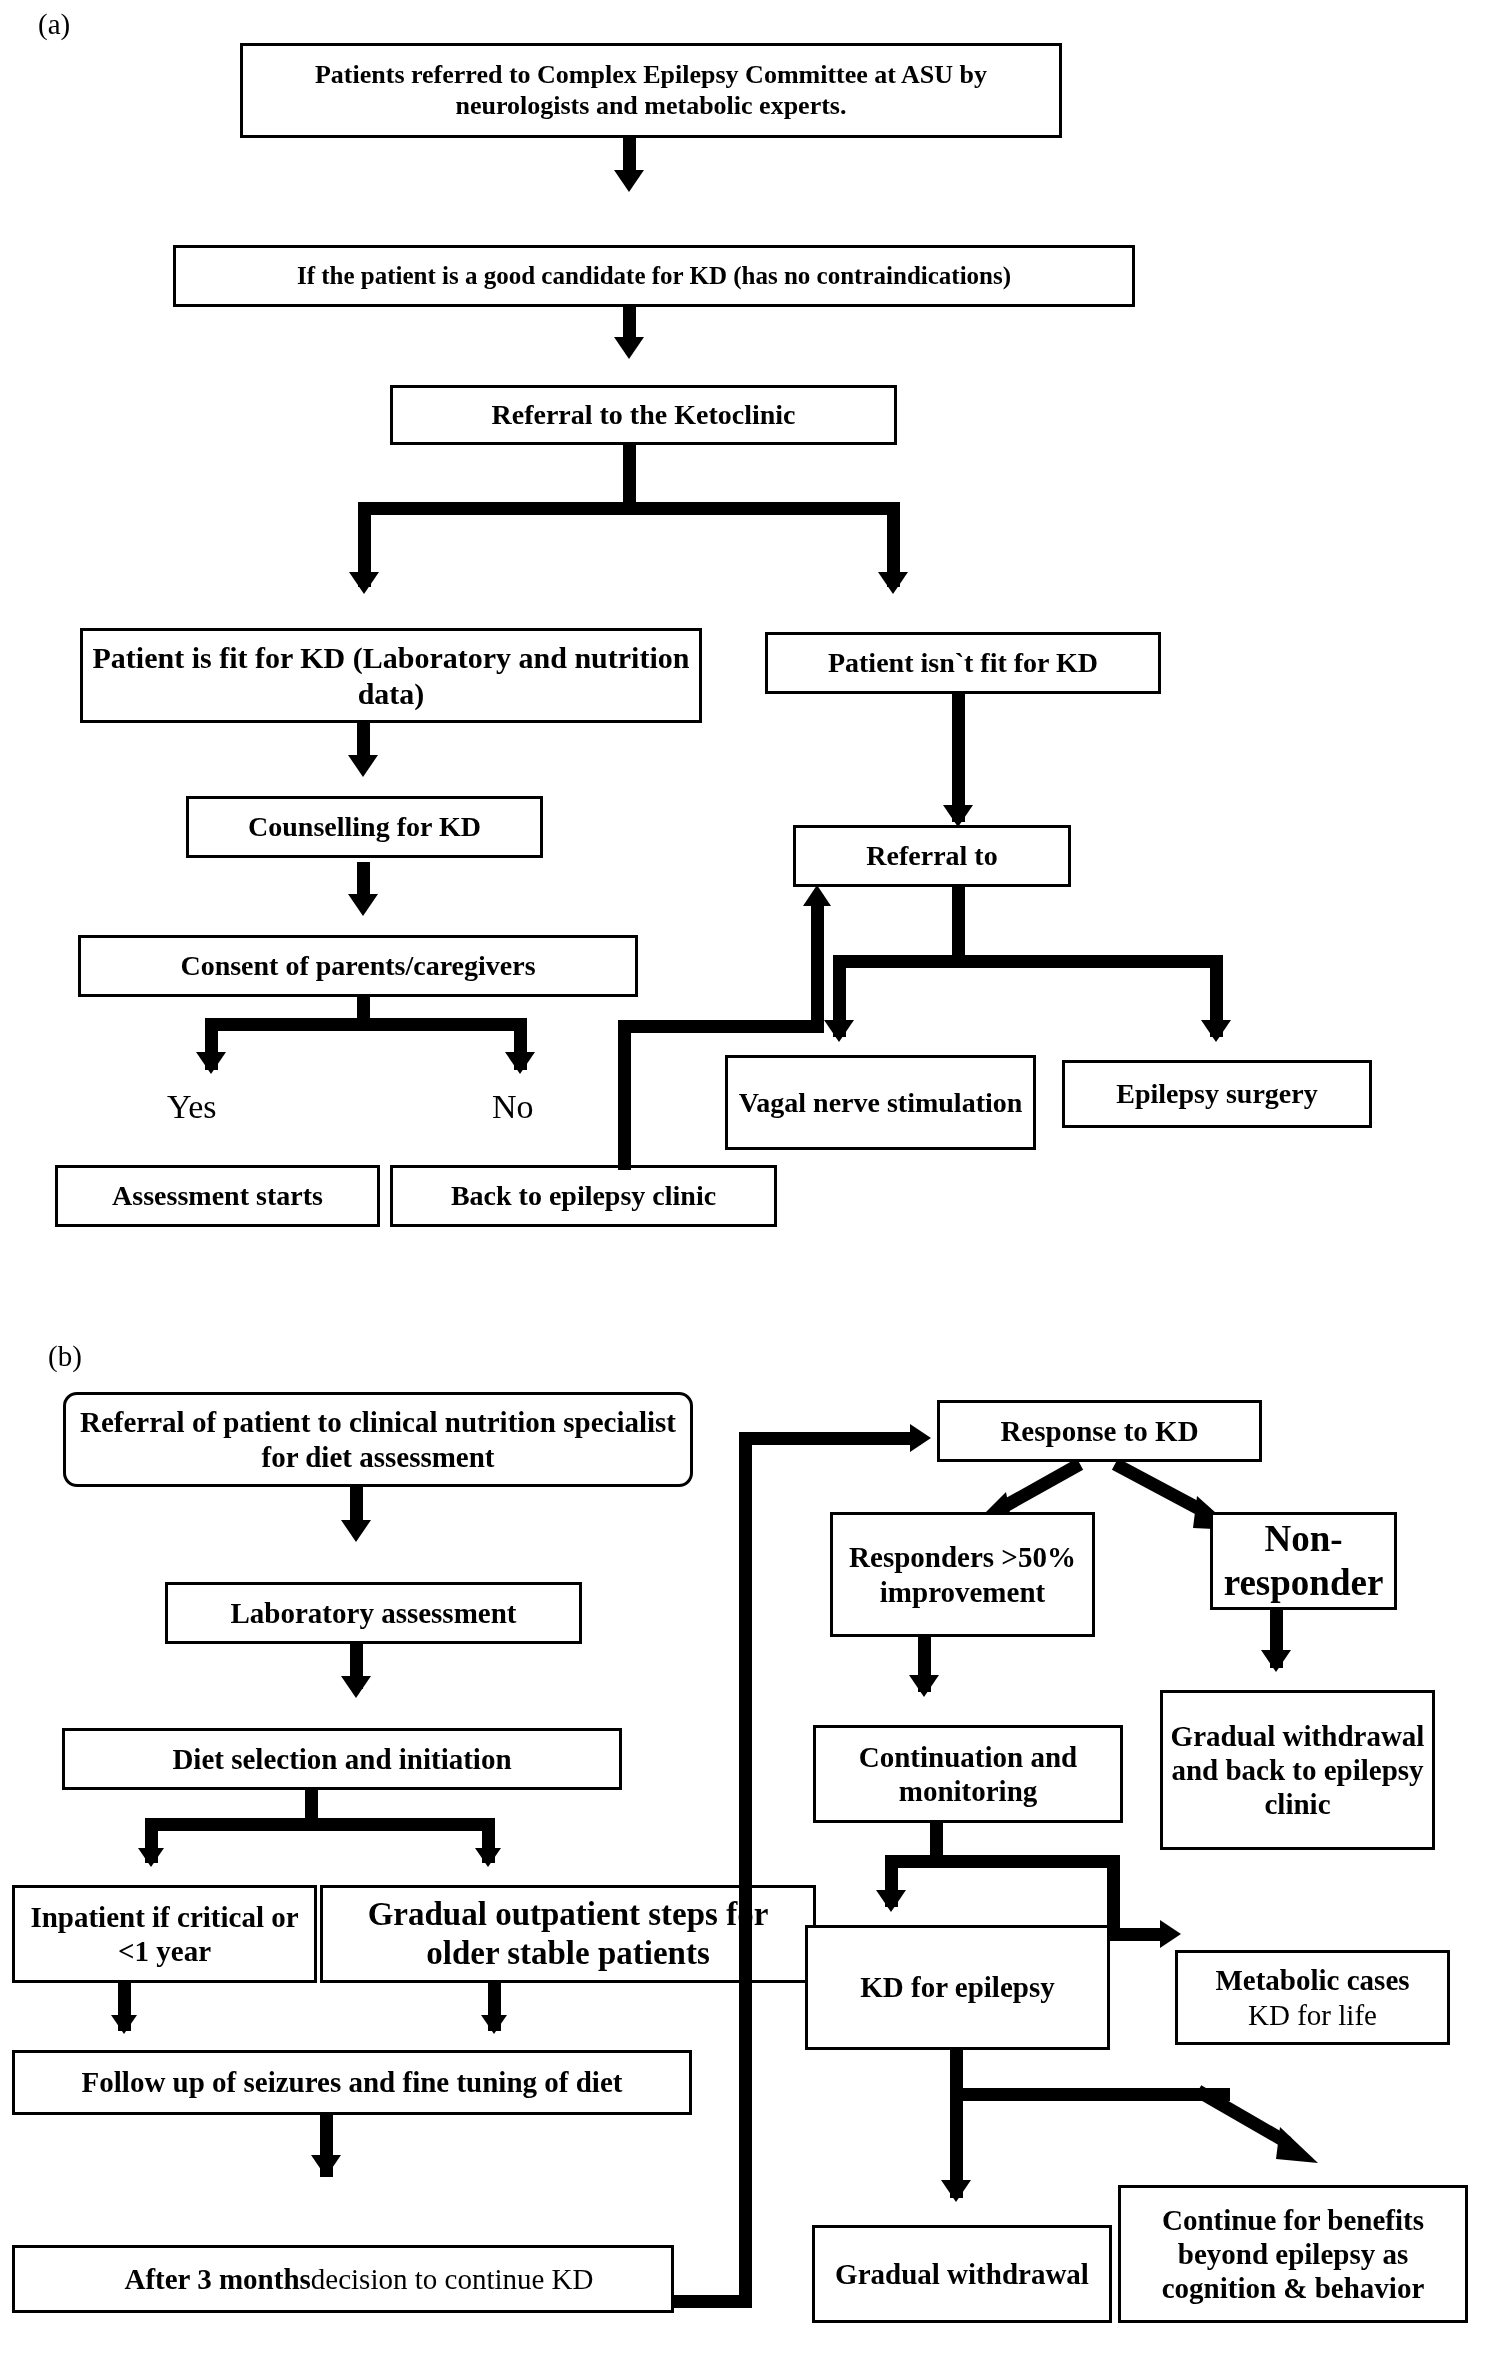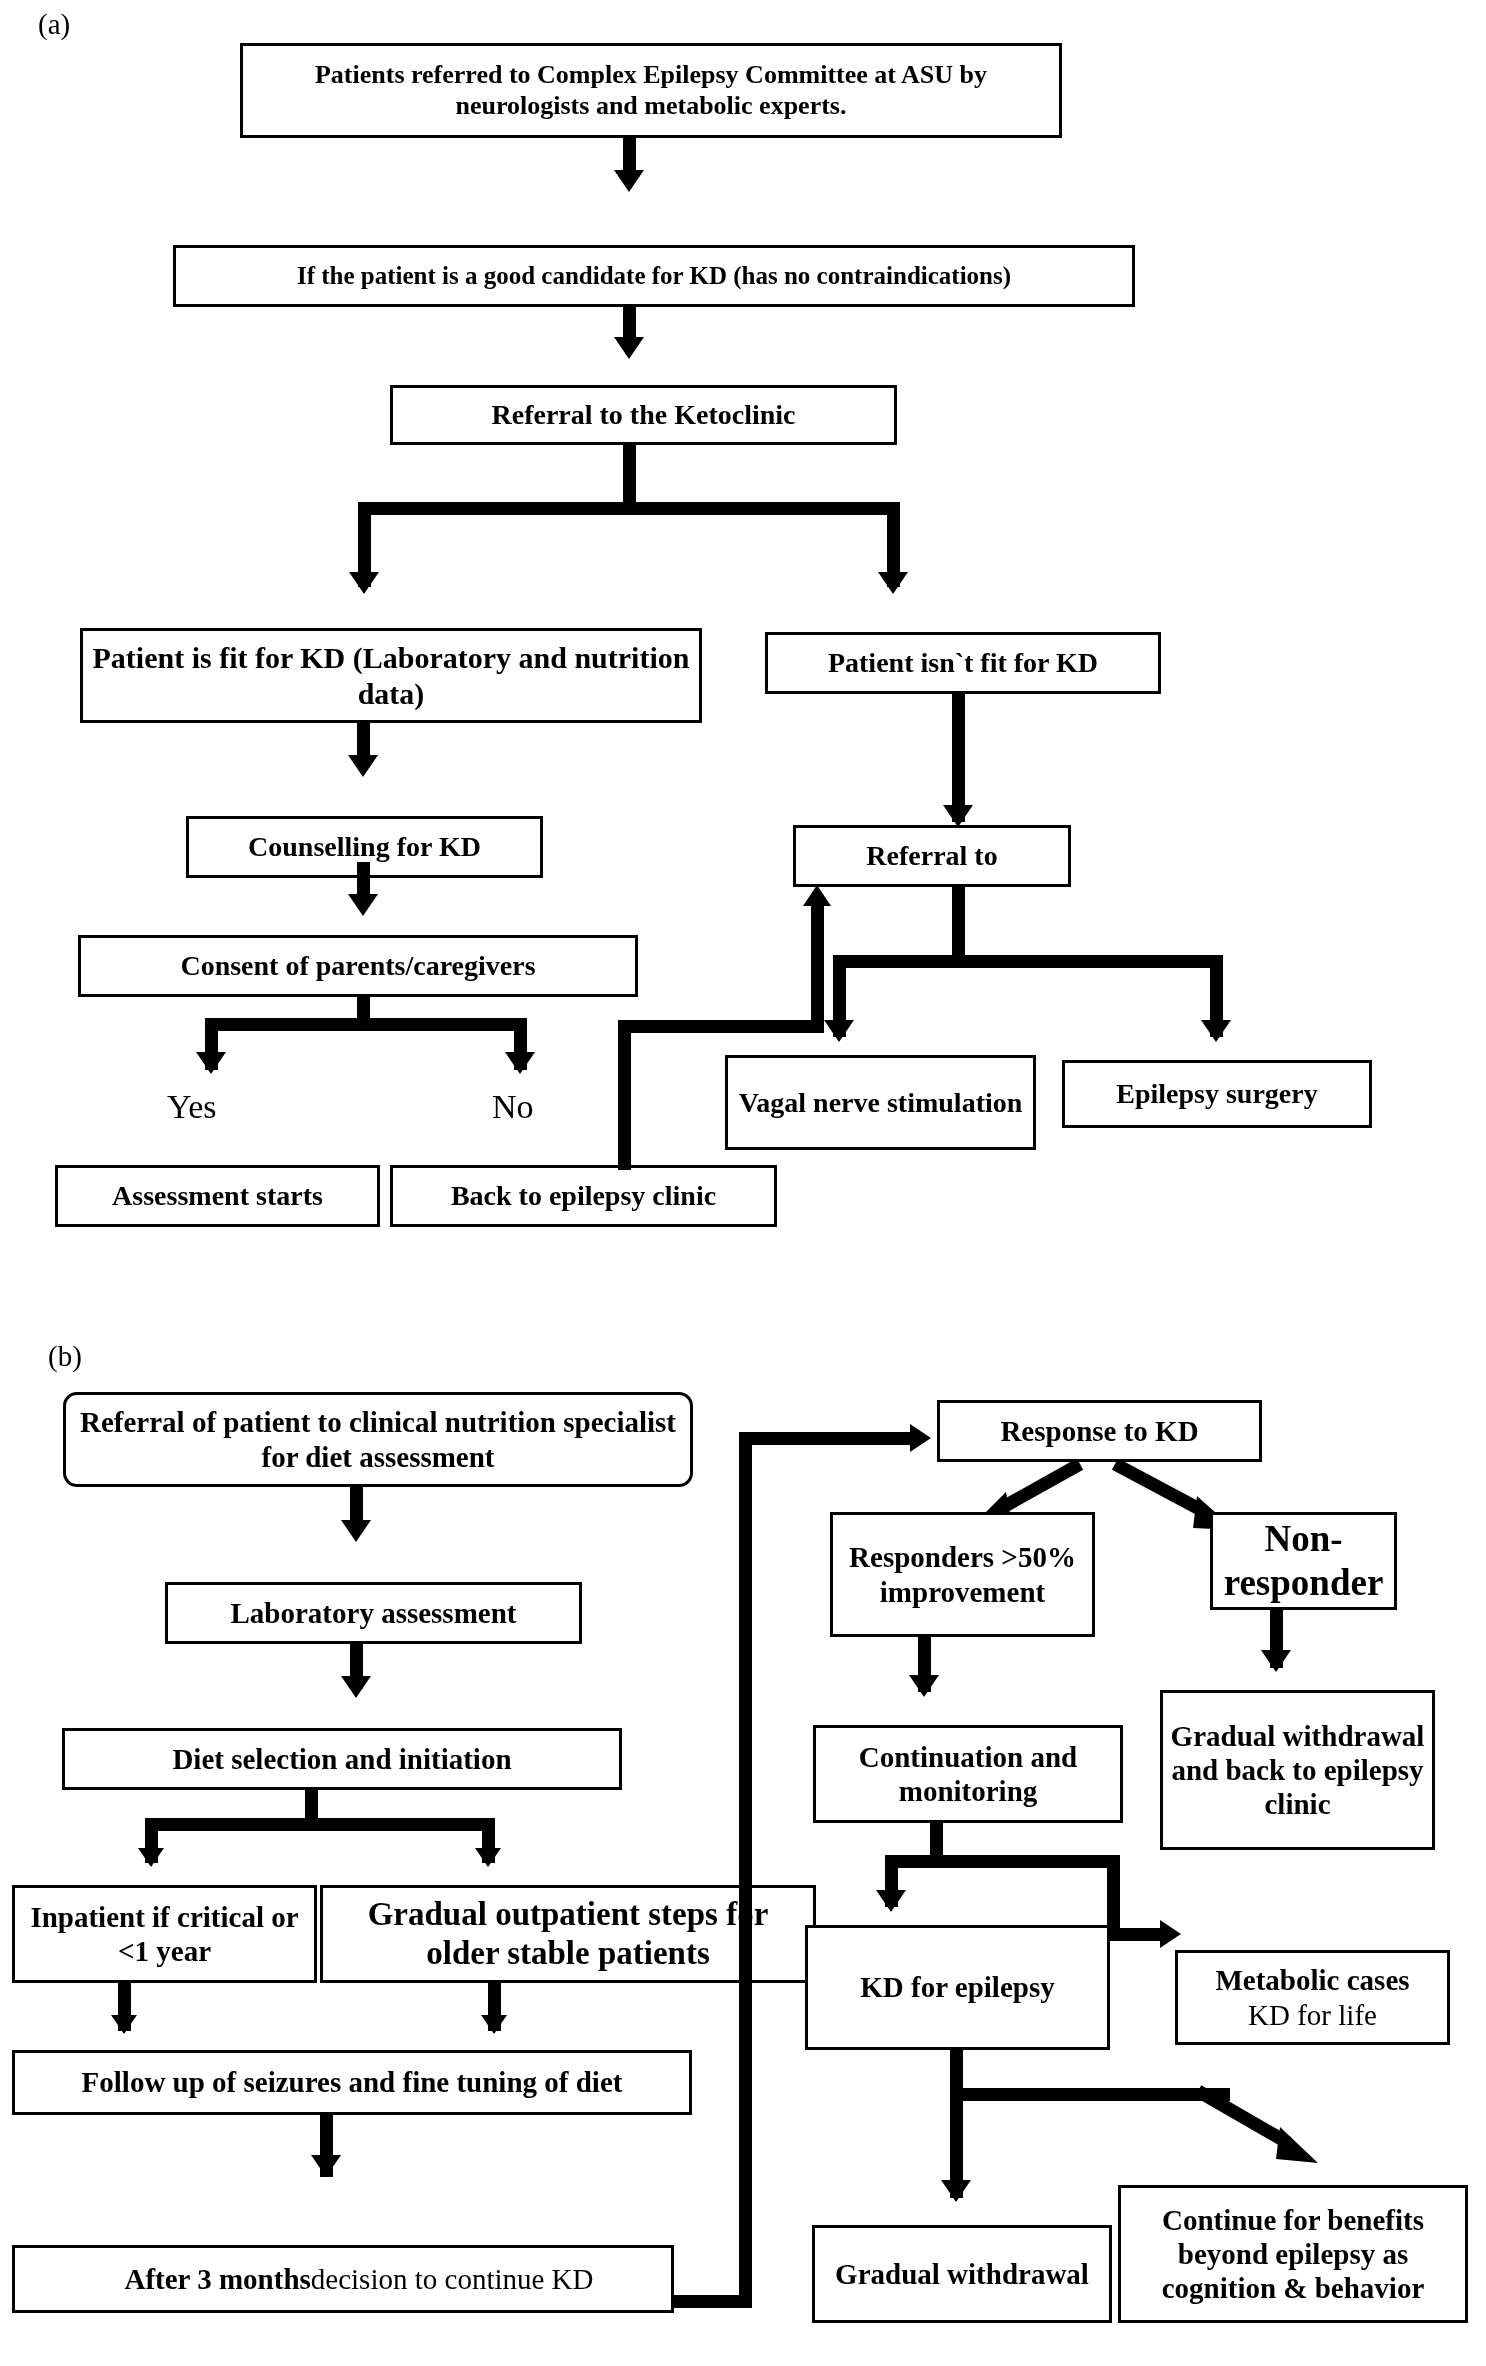--- a/index.html
+++ b/index.html
@@ -110,21 +110,21 @@
 <div class="box" style="left:80px; top:628px; width:622px; height:95px; font-size:30px;">Patient is fit for KD (Laboratory and nutrition data)</div>
 
 <div class="box" style="left:765px; top:632px; width:396px; height:62px; font-size:28px;">Patient isn`t fit for KD</div>
 
 <div class="vline" style="left:357px; top:723px; width:13px; height:42px;"></div>
 <div class="arrow-down" style="left:348px; top:755px;"></div>
 
 <div class="vline" style="left:952px; top:694px; width:13px; height:128px;"></div>
 <div class="arrow-down" style="left:943px; top:805px;"></div>
 
-<div class="box" style="left:186px; top:816px; width:357px; height:62px; font-size:28px;">Counselling for KD</div>
+<div class="box" style="left:186px; top:796px; width:357px; height:62px; font-size:28px;">Counselling for KD</div>
 <div class="vline" style="left:357px; top:862px; width:13px; height:42px;"></div>
 <div class="arrow-down" style="left:348px; top:894px;"></div>
 
 <div class="box" style="left:793px; top:825px; width:278px; height:62px; font-size:28px;">Referral to</div>
 
 <div class="box" style="left:78px; top:935px; width:560px; height:62px; font-size:28px;">Consent of parents/caregivers</div>
 
 <div class="vline" style="left:357px; top:997px; width:13px; height:30px;"></div>
 <div class="hline" style="left:205px; top:1018px; width:322px; height:13px;"></div>
 <div class="vline" style="left:205px; top:1018px; width:13px; height:52px;"></div>

